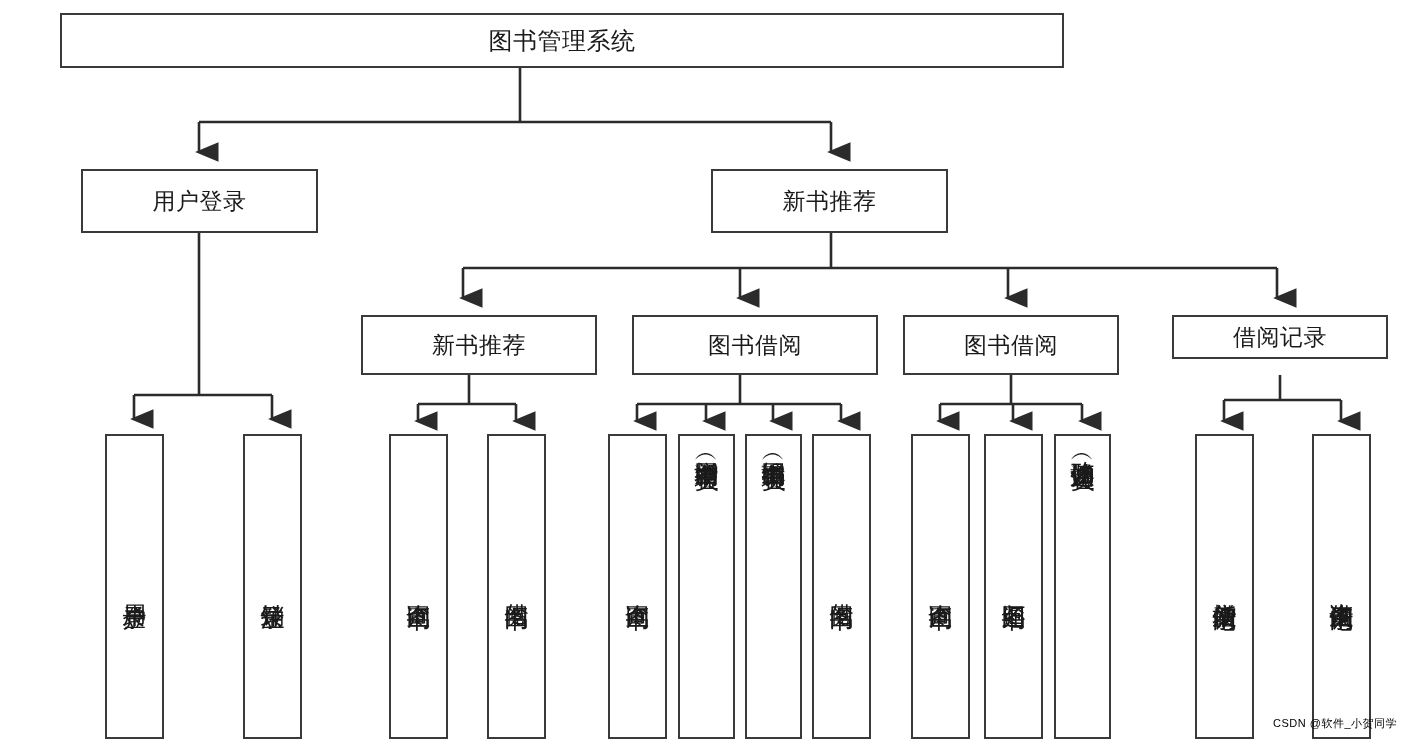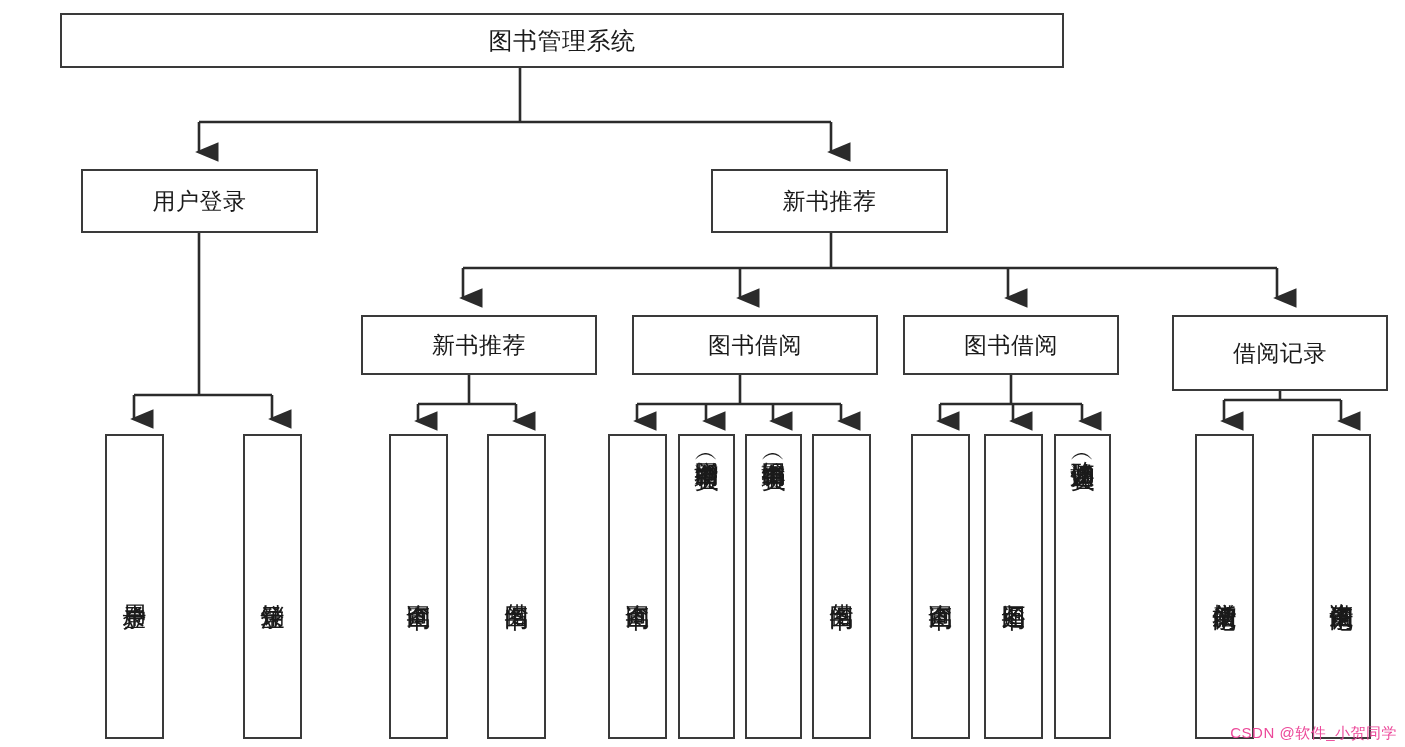--- a/index.html
+++ b/index.html
@@ -61,23 +61,23 @@
     display: block;
     margin: 0 auto;
   }
   .node-v.align-mid {
     align-items: center;
     padding-top: 0;
   }
   #watermark {
     position: absolute;
     right: 8px;
-    bottom: 4px;
-    font-size: 15px;
-    color: #ec4899;
+    bottom: 16px;
+    font-size: 11px;
+    color: #000000;
     letter-spacing: 0.5px;
     z-index: 5;
     white-space: pre;
     user-select: none;
   }
 </style>
 </head>
 <body>
 
 <div id="diagram-root">
@@ -161,21 +161,21 @@
   </div>
 
   <div class="node-box node-h" style="left:632px; top:315px; width:246px; height:60px;">
     <span class="node-label">图书借阅</span>
   </div>
 
   <div class="node-box node-h" style="left:903px; top:315px; width:216px; height:60px;">
     <span class="node-label">图书借阅</span>
   </div>
 
-  <div class="node-box node-h" style="left:1172px; top:315px; width:216px; height:76px;align-items:center;">
+  <div class="node-box node-h" style="left:1172px; top:315px; width:216px; height:44px;align-items:center;">
     <span class="node-label">借阅记录</span>
   </div>
 
   <div class="node-box node-v align-mid" style="left:105px; top:434px; width:59px; height:305px;">
     <span class="node-label">用户登录</span>
   </div>
 
   <div class="node-box node-v align-mid" style="left:243px; top:434px; width:59px; height:305px;">
     <span class="node-label">注销登录</span>
   </div>

